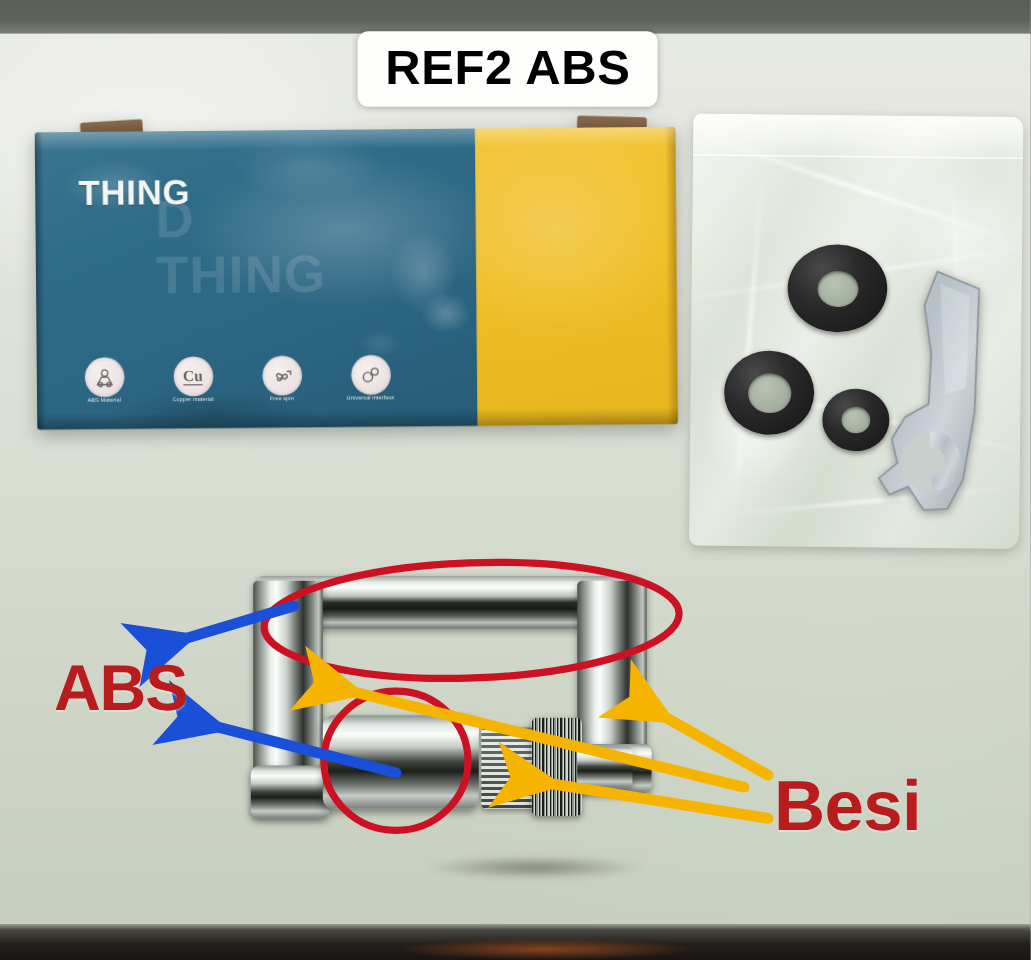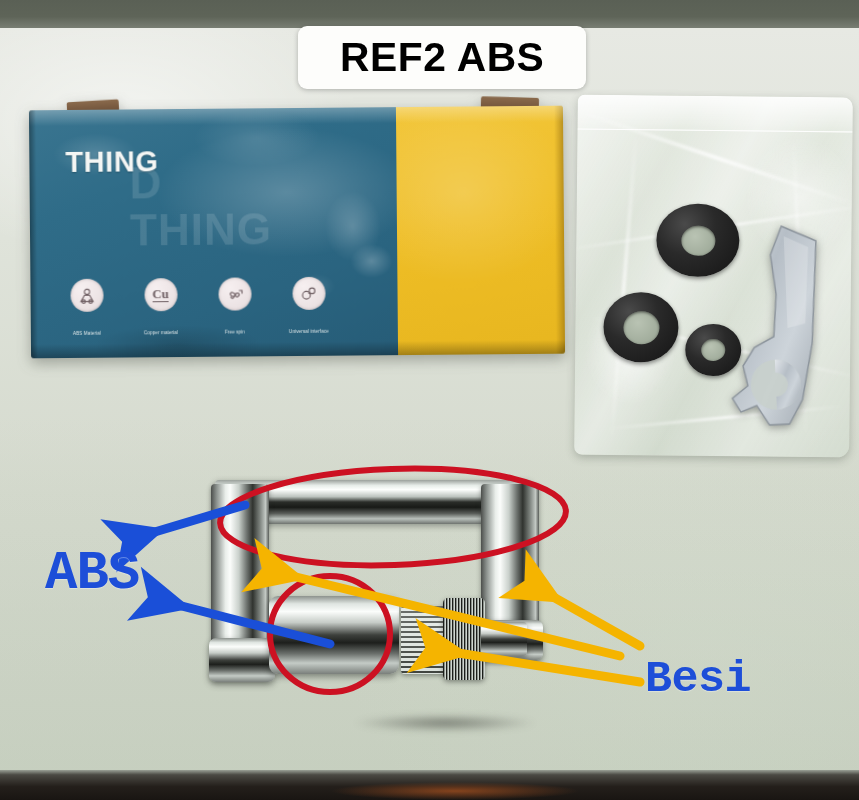--- a/index.html
+++ b/index.html
@@ -64,21 +64,21 @@
     width: 180px; height: 18px;
     border-radius: 50%;
     background: radial-gradient(ellipse at 50% 50%, rgba(60,62,56,0.55), rgba(60,62,56,0) 72%);
     filter: blur(3px);
   }
 
   
   .title-label {
     position: absolute;
     left: 298px; top: 26px;
-    width: 288px; height: 63px;
+    width: 250px; height: 63px;
     background: #fdfdfb;
     border-radius: 9px;
     display: flex;
     align-items: center;
     justify-content: center;
     box-shadow: 0 1px 5px rgba(0,0,0,0.25);
   }
   .title-label span {
     font-weight: 800;
     font-size: 40px;
@@ -189,21 +189,21 @@
   
   .features {
     position: absolute;
     left: 30px; bottom: 22px;
     display: flex;
     gap: 22px;
   }
   .feature { width: 52px; text-align: center; }
   .feature-circle {
     width: 33px; height: 33px;
-    margin: 0 auto 19px;
+    margin: 0 auto 0;
     border-radius: 50%;
     background: radial-gradient(circle at 35% 30%, #f6eff0, #e6dcdd);
     display: flex;
     align-items: center;
     justify-content: center;
     box-shadow: inset 0 0 3px rgba(90,70,75,0.35);
   }
   .feature-circle svg { display: block; }
   .feature-cap {
     font-size: 4.6px;
@@ -315,26 +315,26 @@
   
   .anno {
     position: absolute;
     left: 0; top: 0;
     width: 859px; height: 800px;
     pointer-events: none;
   }
   .anno-text {
     position: absolute;
     font-weight: 800;
-    color: #1d4ed8;
-    font-family: Liberation Mono, monospace;
+    color: #b91c1c;
+    font-family: Liberation Sans, sans-serif;
     text-shadow: 0 1px 1px rgba(255,255,255,0.35);
   }
   .anno-abs { left: 45px; top: 543px; font-size: 54px; letter-spacing: -1px; }
-  .anno-besi { left: 645px; top: 654px; font-size: 45px; letter-spacing: -0.5px; }
+  .anno-besi { left: 645px; top: 638px; font-size: 59px; letter-spacing: -0.5px; }
 </style>
 </head>
 <body>
 
 <div id="photo">
 
   <div class="bg-wall"></div>
   <div class="bg-surface"></div>
   <div class="bg-dark-blob"></div>
   <div class="bg-edge"></div>

